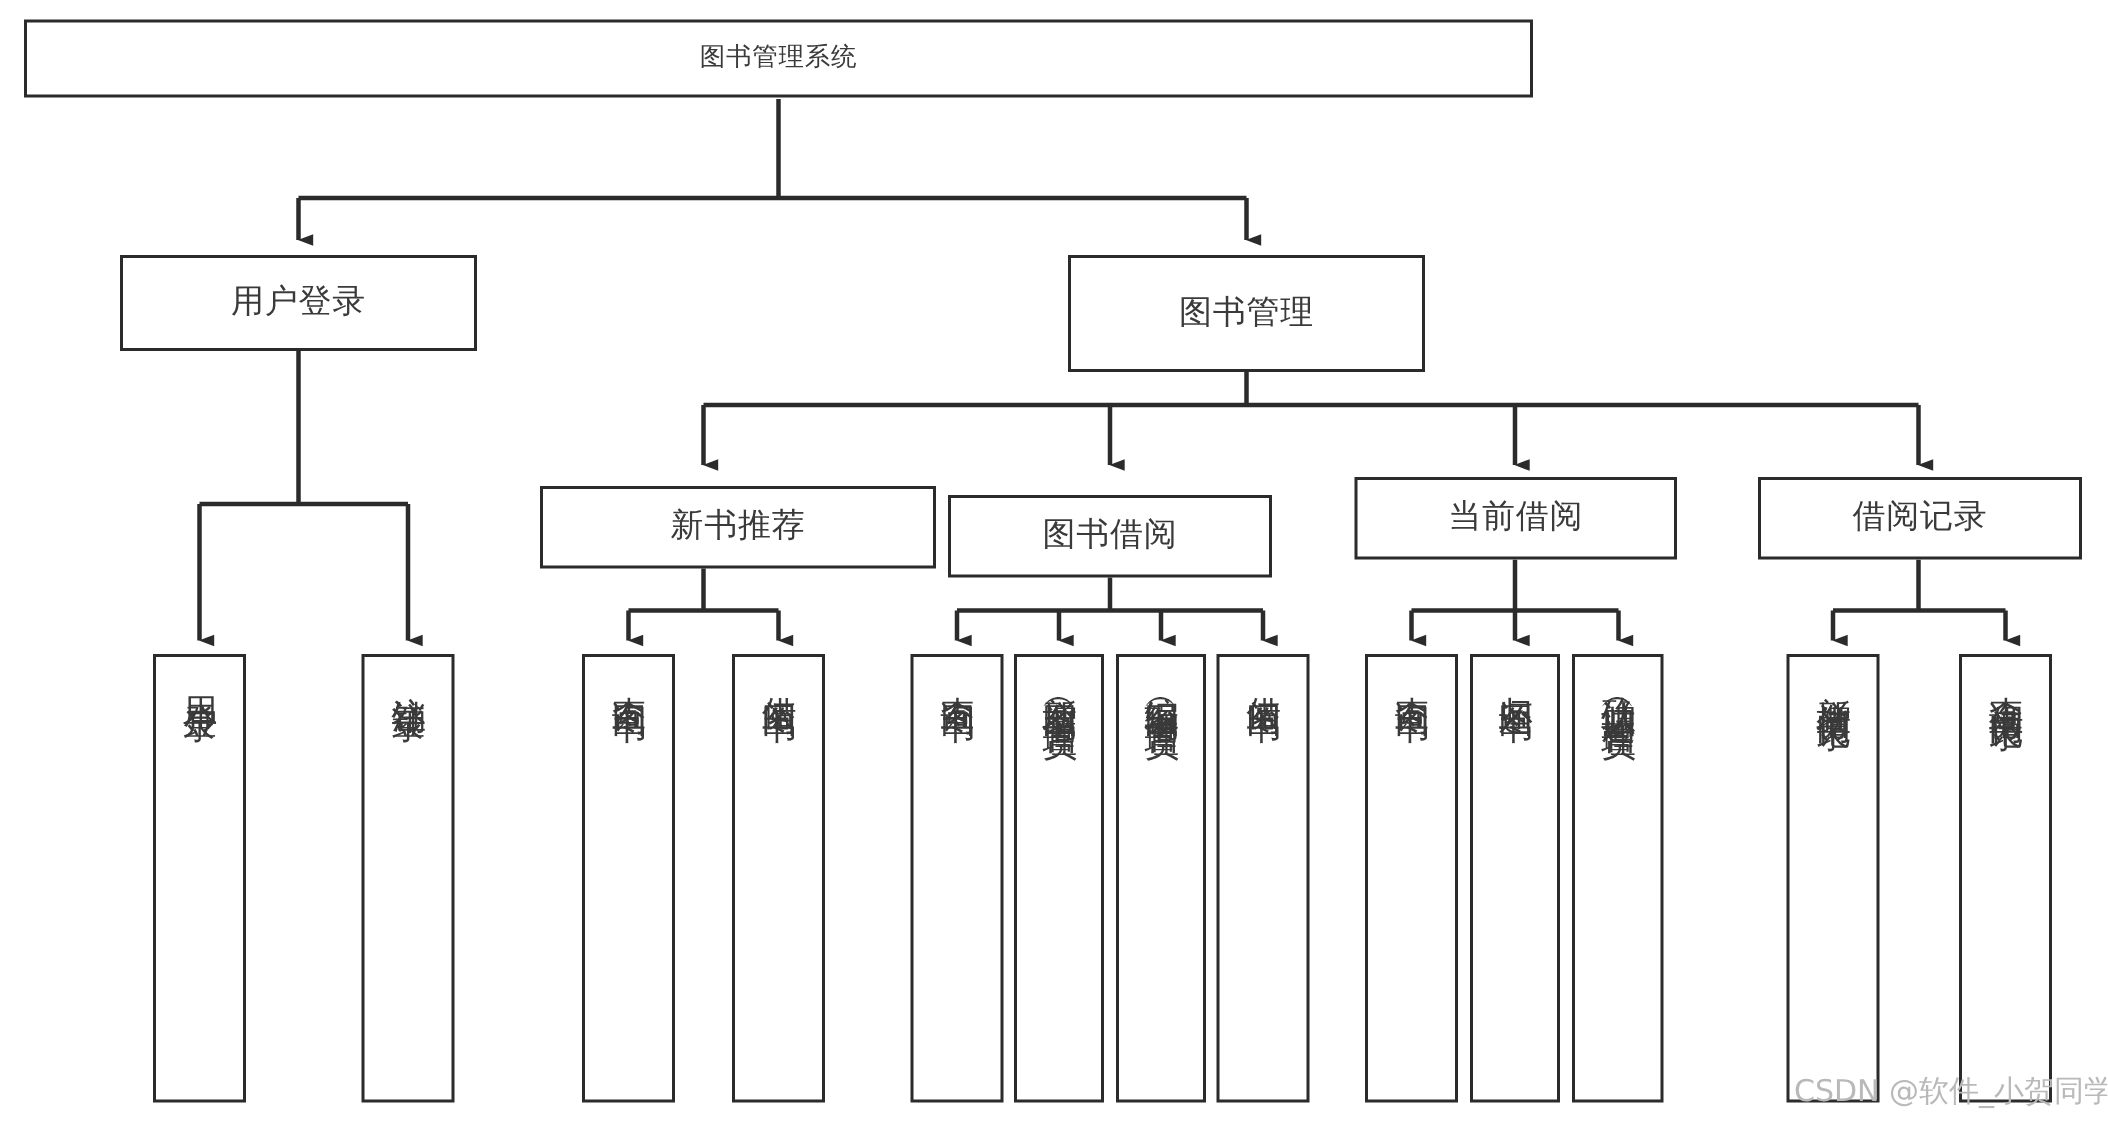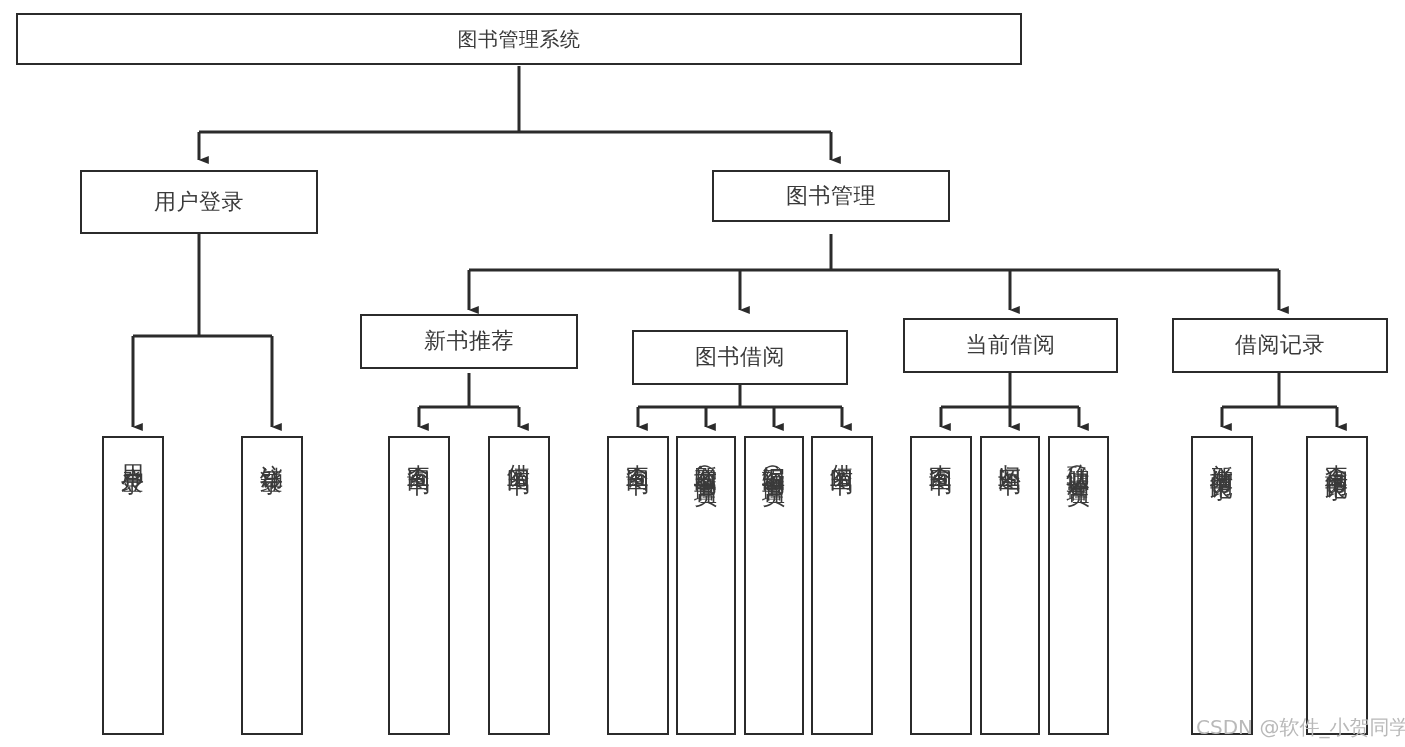--- a/index.html
+++ b/index.html
@@ -42,21 +42,21 @@
     line-height: 1.12;
     color: #3a3a3a;
     white-space: pre;
   }
   
   .node.h .node-label {
     font-size: 22px;
     letter-spacing: 0.5px;
   }
   .node.root .node-label {
-    font-size: 20px;
+    font-size: 17px;
   }
   
   .node.v {
     align-items: flex-start;
     justify-content: center;
     padding-top: 8px;
   }
   .node.v .node-label {
     writing-mode: vertical-rl;
     text-orientation: upright;
@@ -132,25 +132,25 @@
     </g>
   </svg>
 
   <div class="node h root" style="left:16px; top:13px; width:1006px; height:52px;">
     <span class="node-label">图书管理系统</span>
   </div>
 
   <div class="node h" style="left:80px; top:170px; width:238px; height:64px;">
     <span class="node-label">用户登录</span>
   </div>
-  <div class="node h" style="left:712px; top:170px; width:238px; height:52px;">
+  <div class="node h" style="left:712px; top:170px; width:238px; height:78px;">
     <span class="node-label">图书管理</span>
   </div>
 
-  <div class="node h" style="left:360px; top:314px; width:218px; height:55px;">
+  <div class="node h" style="left:360px; top:324px; width:264px; height:55px;">
     <span class="node-label">新书推荐</span>
   </div>
   <div class="node h" style="left:632px; top:318px; width:216px; height:55px;margin-top:12px;">
     <span class="node-label">图书借阅</span>
   </div>
   <div class="node h" style="left:1172px; top:318px; width:216px; height:55px;">
     <span class="node-label">借阅记录</span>
   </div>
   <div class="node h" style="left:903px; top:318px; width:215px; height:55px;">
     <span class="node-label">当前借阅</span>

